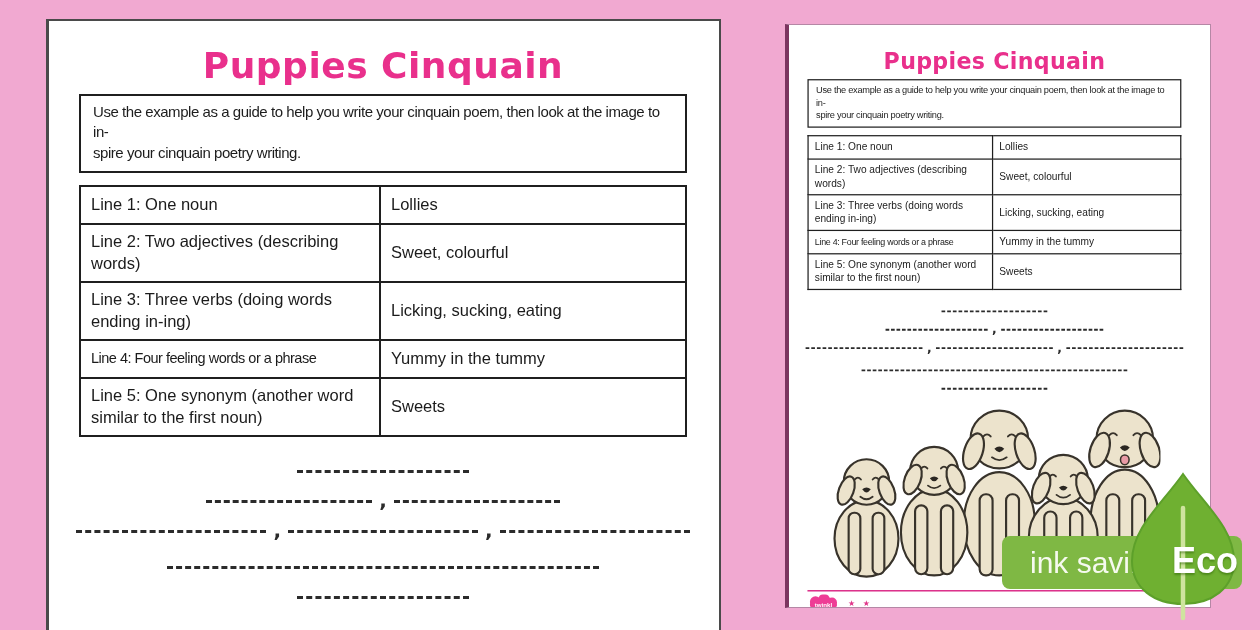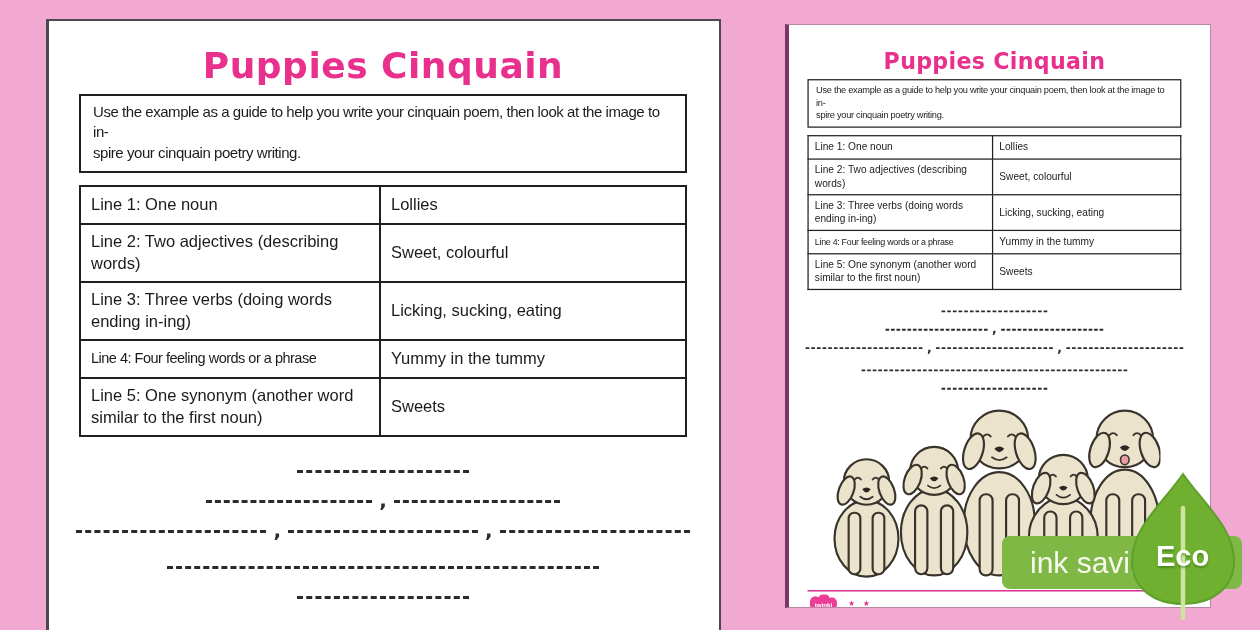--- a/index.html
+++ b/index.html
@@ -73,22 +73,22 @@
   .eco-banner{
     position:absolute;left:14px;top:70px;width:240px;height:53px;
     background:#7fb844;border-radius:8px;display:flex;align-items:center;
   }
   .eco-banner .eco-banner-label{
     color:#f6faef;font-size:30px;padding-left:28px;
     font-family:"Liberation Sans", sans-serif;
   }
   .eco-leaf{position:absolute;left:136px;top:0;}
   .eco-text{
-    position:absolute;left:168px;top:74px;color:#ffffff;
-    font-size:29px;font-weight:bold;
+    position:absolute;left:184px;top:74px;color:#ffffff;
+    font-size:36px;font-weight:bold;
     font-family:"Liberation Sans", sans-serif;
     text-shadow:0 2px 2px rgba(40,90,0,0.45);
   }
 </style>
 </head>
 <body>
 
 <div class="page page-left">
   <div class="ws">
     <h1 class="ws-title">Puppies Cinquain</h1>

